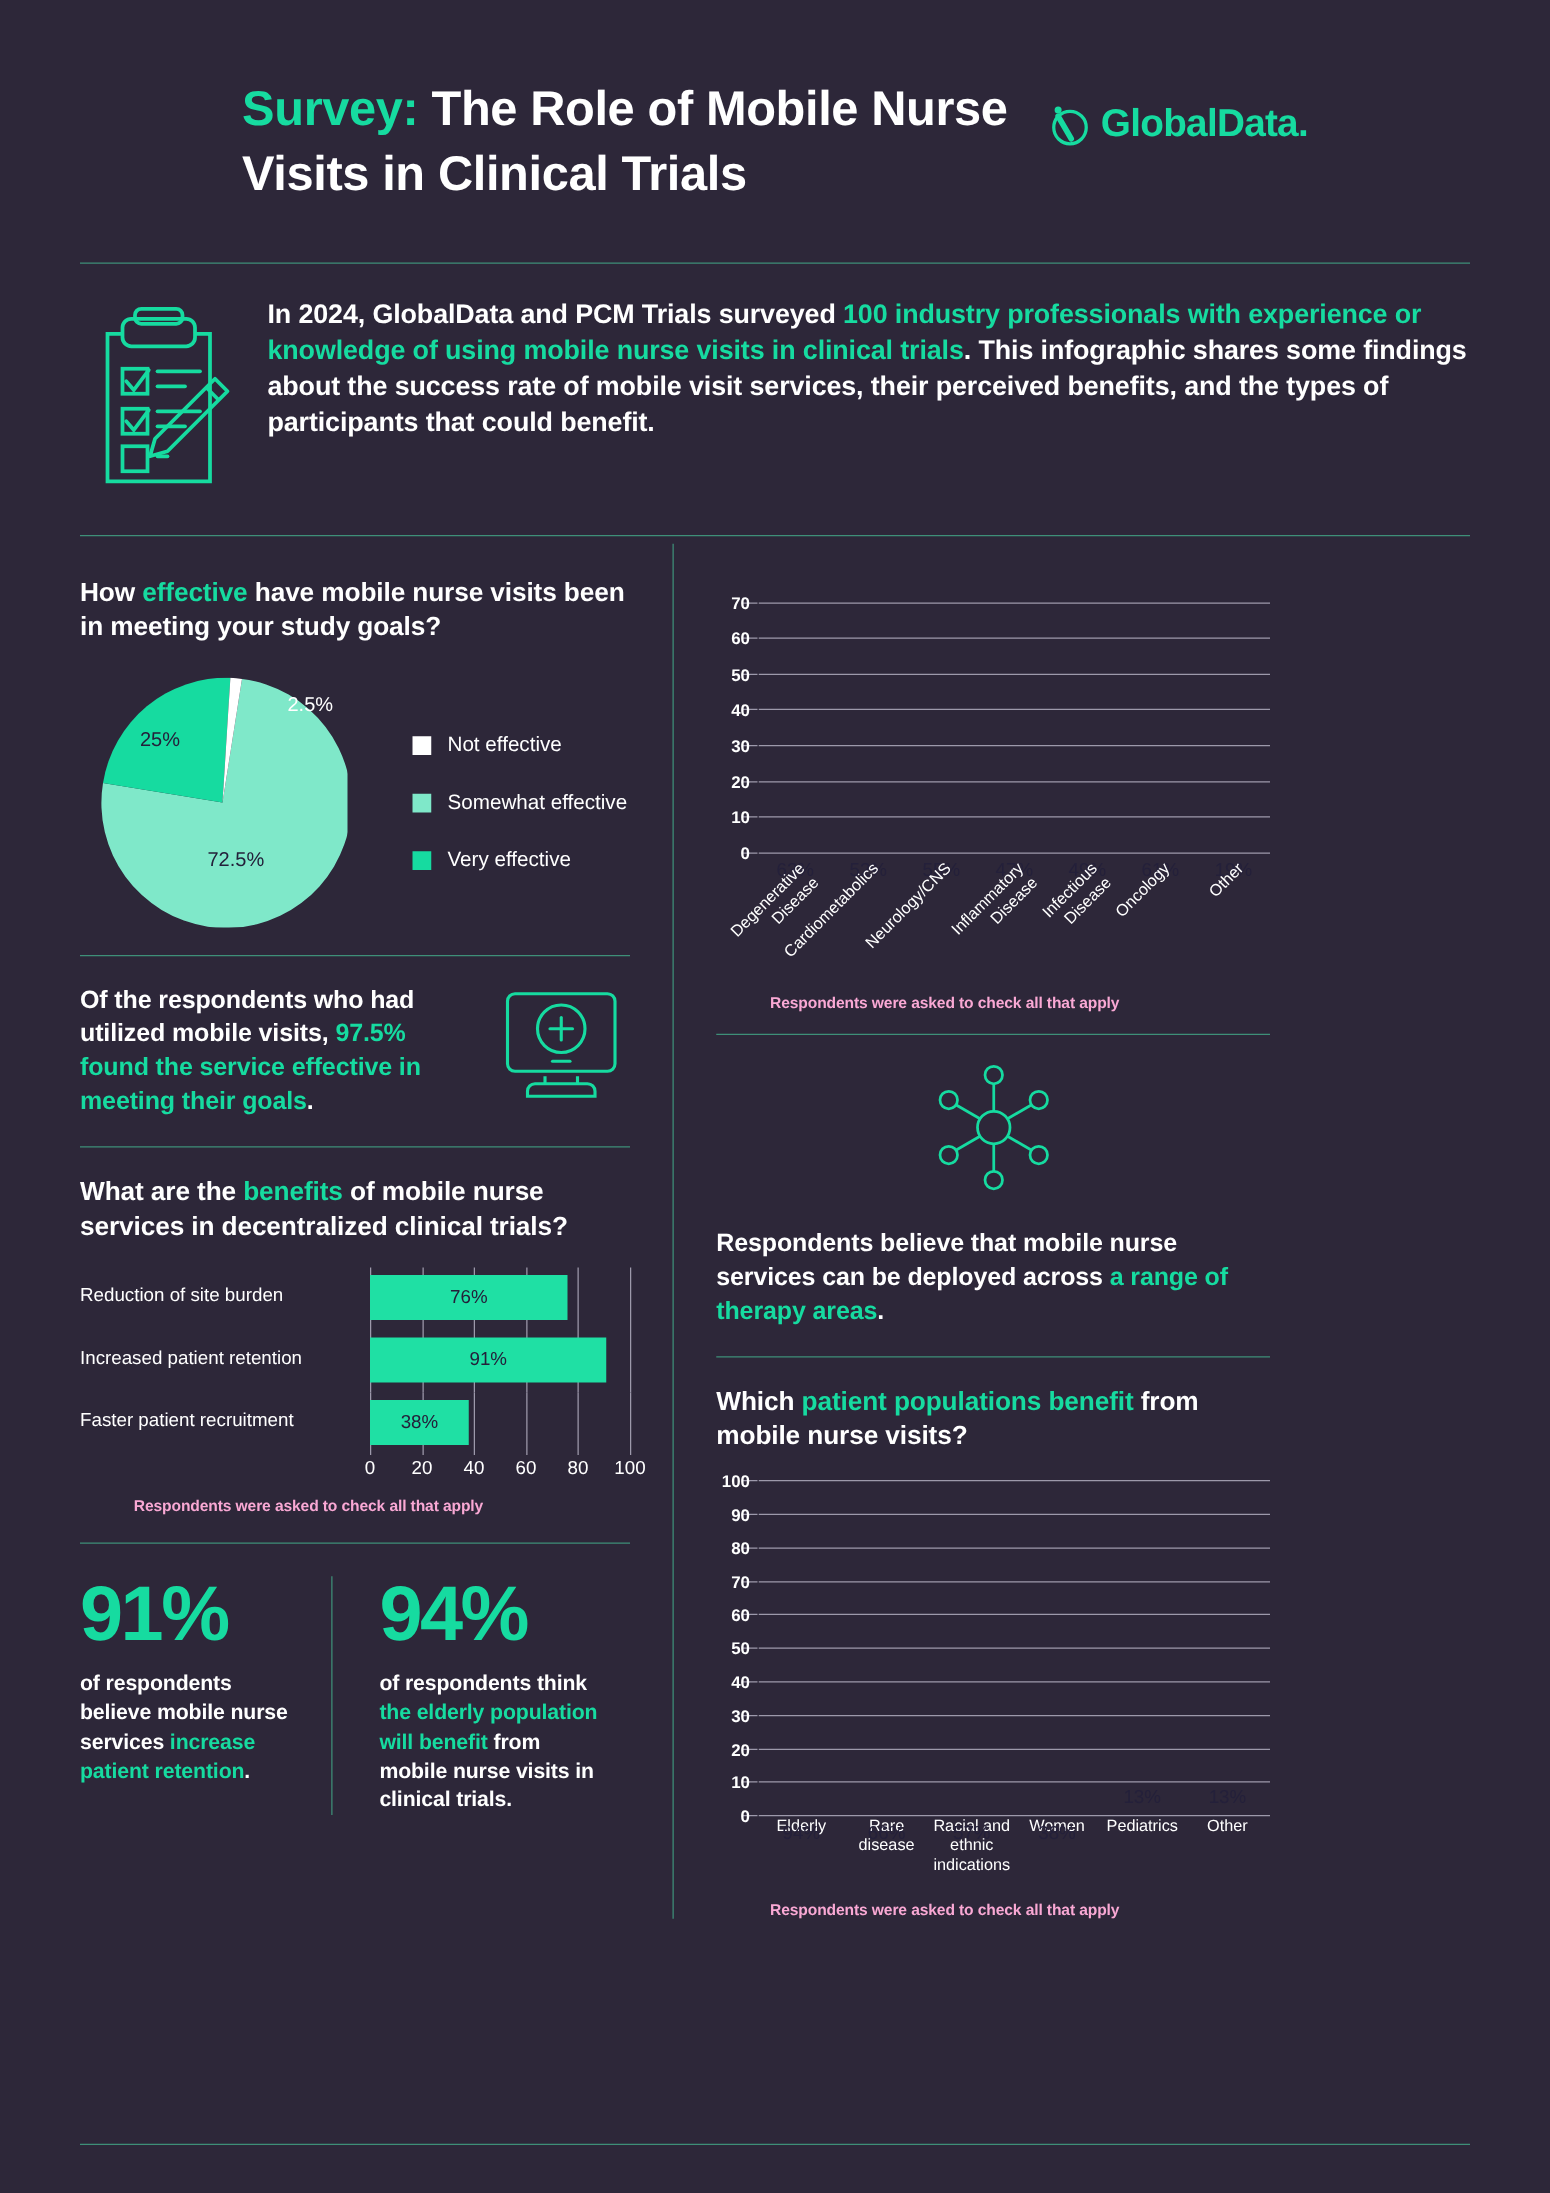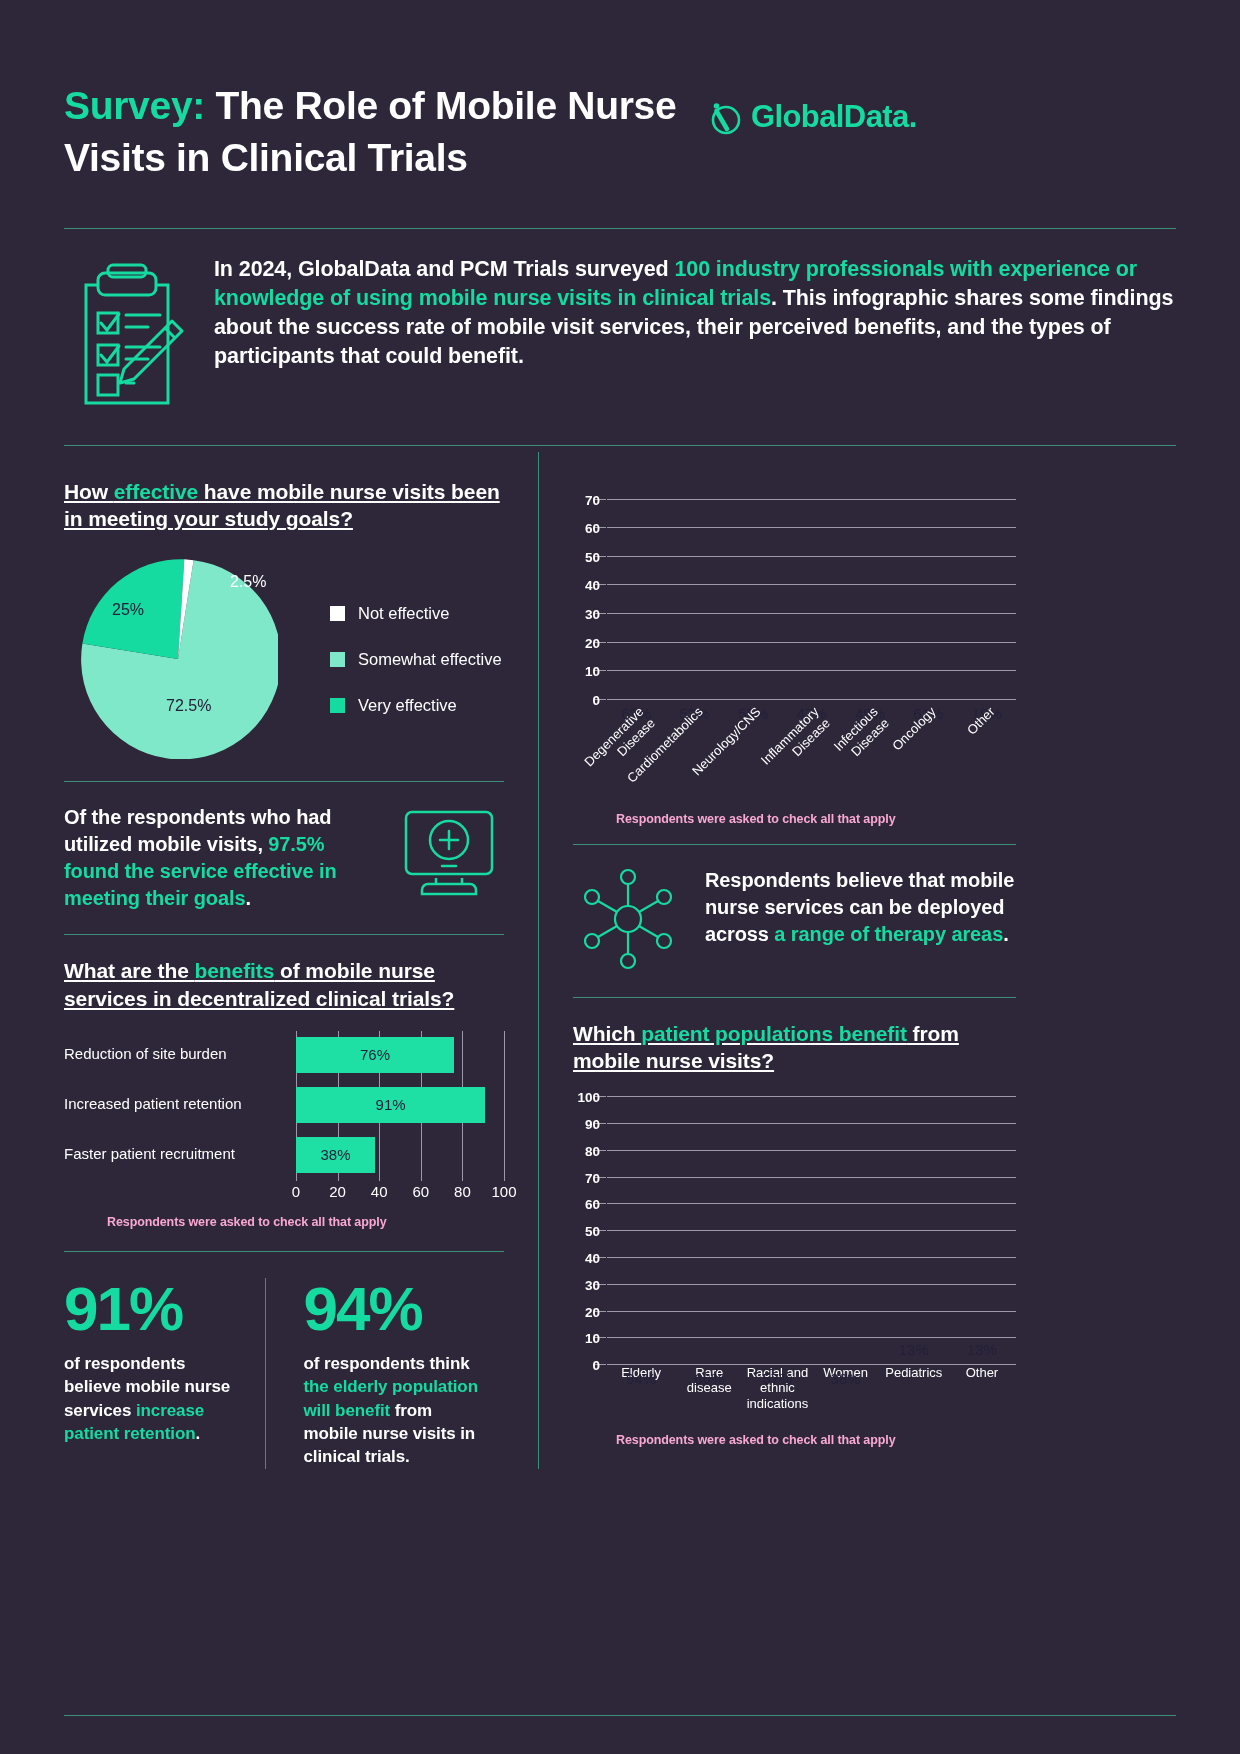--- a/index.html
+++ b/index.html
@@ -7,42 +7,42 @@
   body {
     background:#2d2739;
     font-family:"Liberation Sans", sans-serif;
     color:#ffffff;
     position:relative;
     overflow:hidden;
   }
   .page { width:1240px; height:1754px; position:relative; padding:0 64px; }
 
   
-  .header { display:flex; align-items:flex-start; justify-content:flex-start; padding-top:80px; }
+  .header { display:flex; align-items:flex-start; justify-content:center; padding-top:62px; }
   .title { font-size:39px; line-height:1.33; font-weight:bold; letter-spacing:-0.3px; max-width:640px; }
   .title .accent { color:#16dba0; }
   .logo-wrap { display:flex; align-items:center; gap:9px; padding-top:18px; }
   .logo-mark { width:38px; height:38px; position:relative; }
   .logo-text { font-size:31px; font-weight:bold; color:#16dba0; letter-spacing:-0.6px; }
 
   .rule { height:1px; background:#3e8f78; width:100%; }
   .rule-top { margin-top:44px; }
 
   
   .intro { display:flex; gap:28px; padding:26px 0 28px 4px; align-items:flex-start; }
   .intro-icon { width:118px; flex:0 0 118px; padding-top:8px; }
   .intro-text { font-size:21.5px; line-height:1.35; font-weight:bold; letter-spacing:-0.1px; }
   .intro-text .accent { color:#16dba0; }
 
   
   .columns { display:flex; margin-top:6px; }
   .col-left { width:474px; padding-right:34px; }
   .col-right { width:478px; padding-left:34px; border-left:1px solid #3e8f78; }
 
-  .q-title { font-size:21px; font-weight:bold; line-height:1.32; letter-spacing:-0.1px;text-decoration:underline; }
+  .q-title { font-size:21px; font-weight:bold; line-height:1.32; letter-spacing:-0.1px; }
   .q-title .accent { color:#16dba0; }
 
   .sec-rule { height:1px; background:#3e8f78; margin:22px 0; }
 
   .note { font-size:12.5px; color:#f9a8d4; font-weight:bold; letter-spacing:-0.1px;margin-left:43px; }
 
   
   .pie-block { display:flex; align-items:center; margin-top:26px; }
   .pie-area { position:relative; width:260px; height:200px; }
   .pie-legend { margin-left:6px; }
@@ -86,21 +86,21 @@
   .vb-col { flex:1; display:flex; justify-content:center; align-items:flex-end; position:relative; }
   .vb-bar { background:#1fe0a4; width:62%; position:relative; }
   .vb-val { position:absolute; top:5px; left:0; right:0; text-align:center; color:#24203a; font-size:15px; }
   .vb-val.above { top:-24px; color:#24203a; }
   .vbar-xlabels { display:flex; margin-left:34px; }
   .vb-xl { flex:1; text-align:center; font-size:13px; line-height:1.18; }
   .vb-xl-rot { flex:1; position:relative; height:108px; }
   .vb-xl-rot span { position:absolute; left:50%; top:4px; transform-origin:top right; transform:translateX(-100%) rotate(-45deg); font-size:13px; line-height:1.2; white-space:pre-line; text-align:right; display:block; }
 
   
-  .net-callout { display:flex; align-items:flex-start; gap:22px; margin-top:6px; }
+  .net-callout { display:flex; align-items:center; gap:22px; margin-top:6px;flex-direction:column; }
   .net-icon { width:110px; flex:0 0 110px; }
   .net-text { font-size:20px; font-weight:bold; line-height:1.35; letter-spacing:-0.1px; flex:1; }
   .net-text .accent { color:#16dba0; }
 
   .bottom-rule { position:absolute; left:64px; right:64px; bottom:38px; height:1px; background:#3e8f78; }
 </style>
 </head>
 <body>
 
 <div class="page">

